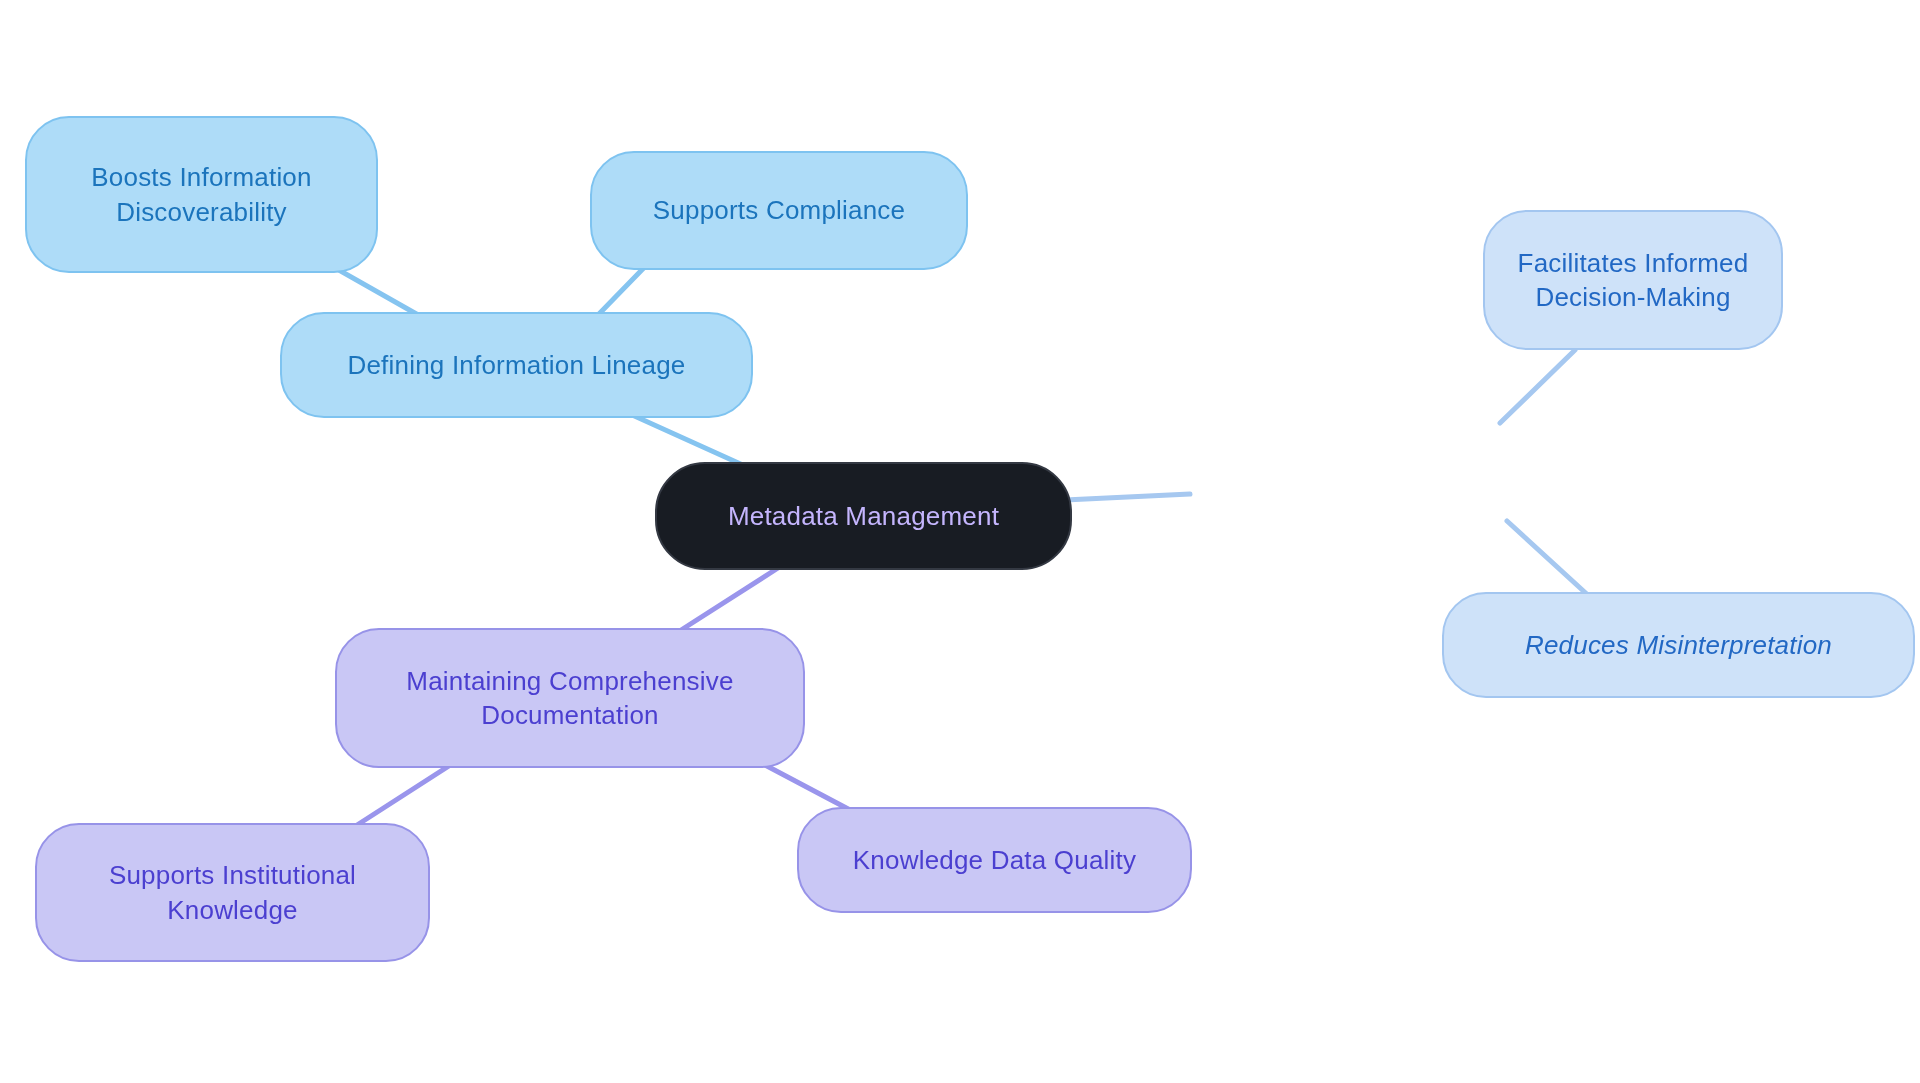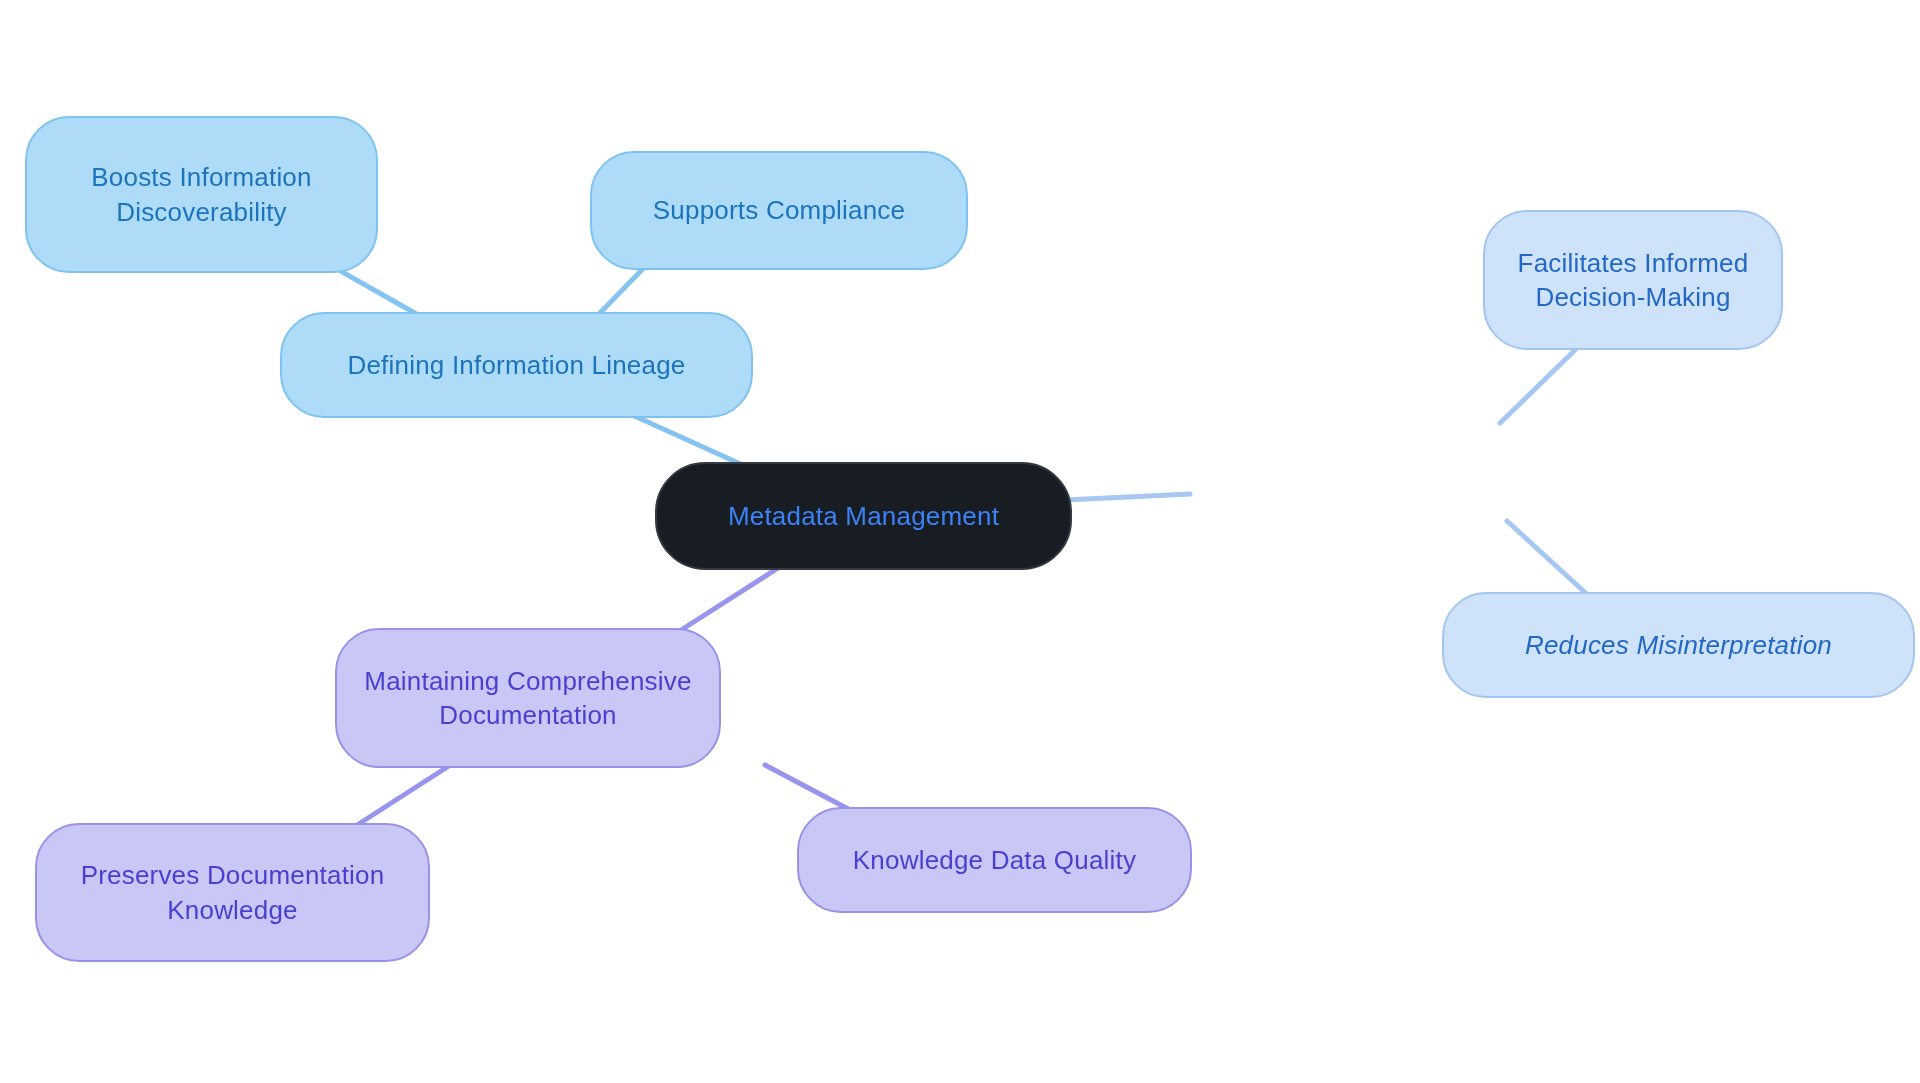--- a/index.html
+++ b/index.html
@@ -32,21 +32,21 @@
     border: 2.5px solid transparent;
     font-size: 26px;
     line-height: 1.32;
     letter-spacing: 0.2px;
     padding: 8px 26px;
     cursor: pointer;
   }
   .node--center {
     background: #181c23;
     border-color: #343943;
-    color: #3b82f6;
+    color: #c4b5fd;
     border-radius: 50px;
     z-index: 2;
     align-items: center;
   }
   .node--sky {
     background: #aedcf8;
     border-color: #7ec3f0;
     color: #1b74bc;
   }
   .node--blue {
@@ -98,23 +98,23 @@
     <span class="node-label">Supports Compliance</span>
   </div>
 
   <div class="node node--blue" style="left:1483px; top:210px; width:300px; height:140px;">
     <span class="node-label">Facilitates Informed Decision-Making</span>
   </div>
   <div class="node node--blue" style="left:1442px; top:592px; width:473px; height:106px;font-style:italic;">
     <span class="node-label">Reduces Misinterpretation</span>
   </div>
 
-  <div class="node node--purple" style="left:335px; top:628px; width:386px; height:140px;">
+  <div class="node node--purple" style="left:335px; top:628px; width:470px; height:140px;">
     <span class="node-label">Maintaining Comprehensive Documentation</span>
   </div>
   <div class="node node--purple" style="left:35px; top:823px; width:395px; height:139px;">
-    <span class="node-label">Preserves Documentation Knowledge</span>
+    <span class="node-label">Supports Institutional Knowledge</span>
   </div>
   <div class="node node--purple" style="left:797px; top:807px; width:395px; height:106px;">
     <span class="node-label">Knowledge Data Quality</span>
   </div>
 
 </div>
 
 </body></html>

